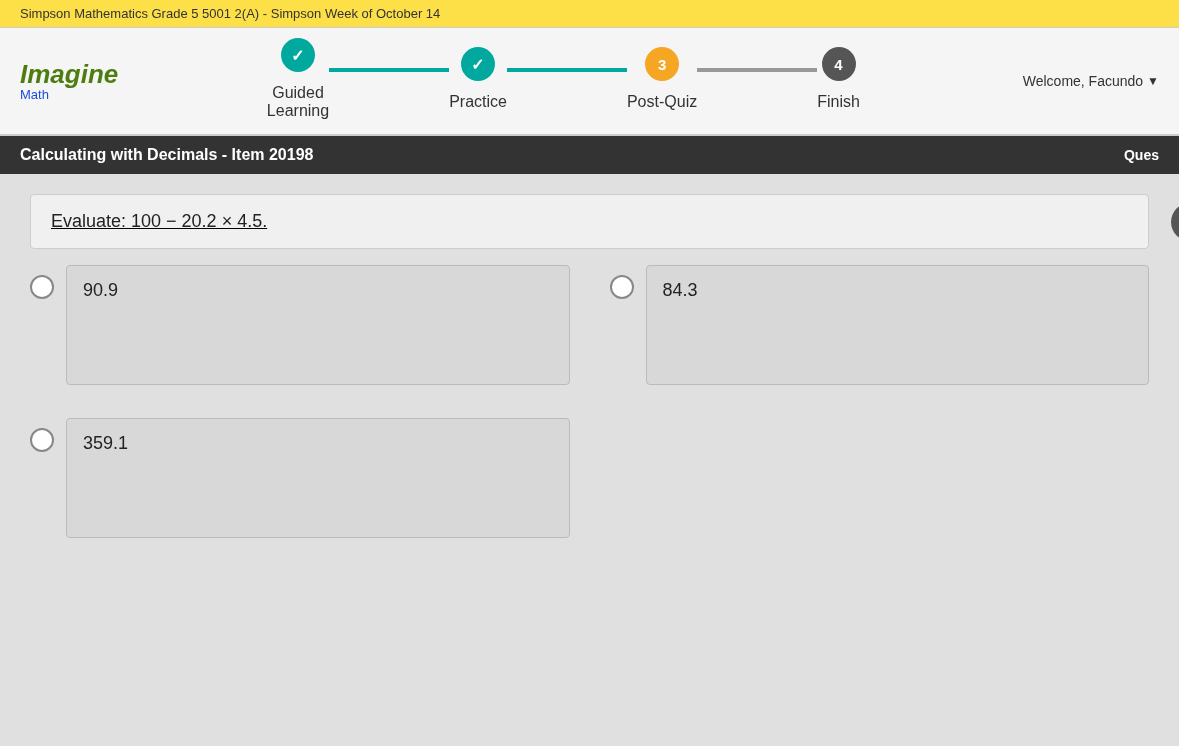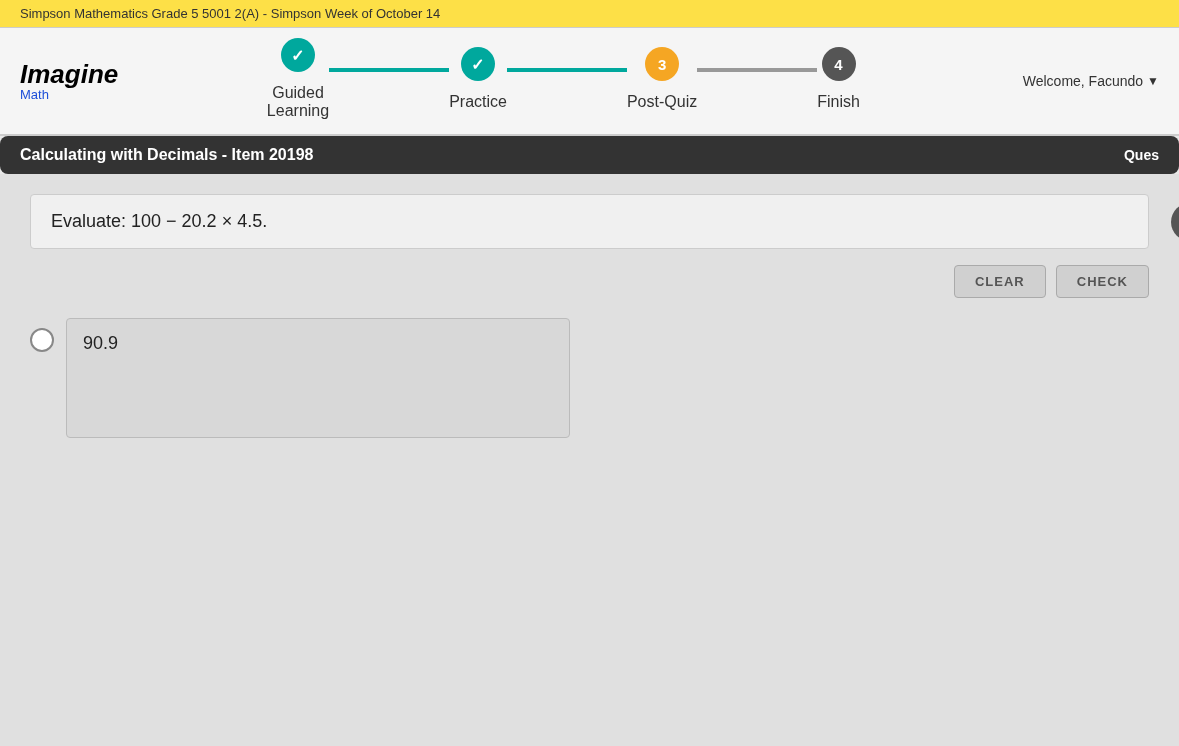--- a/index.html
+++ b/index.html
@@ -32,21 +32,21 @@
 
     .logo-area {
       display: flex;
       flex-direction: column;
       min-width: 100px;
     }
 
     .logo-imagine {
       font-size: 26px;
       font-style: italic;
-      color: #000000;
+      color: #4d7c0f;
       font-weight: bold;
       line-height: 1;
     }
 
     .logo-math {
       font-size: 13px;
       color: #1d4ed8;
     }
 
     
@@ -138,21 +138,20 @@
       font-size: 12px;
     }
 
     
     .section-bar {
       background: #333;
       padding: 10px 20px;
       display: flex;
       align-items: center;
       justify-content: space-between;
-      border-radius: 8px;
     }
 
     .section-title {
       color: #fff;
       font-size: 16px;
       font-weight: bold;
     }
 
     .section-quest {
       color: #fff;
@@ -334,40 +333,48 @@
   </div>
 </div>
 
 <div class="section-bar">
   <span class="section-title">Calculating with Decimals - Item 20198</span>
   <span class="section-quest">Ques</span>
 </div>
 
 <div class="main-content">
 
-  <div style="position: relative; margin-bottom: 16px;">
+  <div style="position: relative; margin-bottom: 16px; text-decoration: underline;">
     <div class="question-area">
       <span class="question-text">Evaluate: 100 − 20.2 × 4.5.</span>
     </div>
     <button class="audio-btn">
       
     </button>
   </div>
 
-  <div class="btn-row">
-    <button class="btn-clear">CLEAR</button>
-    <button class="btn-check">CHECK</button>
-  </div>
 
   <div class="answers-grid">
 
     <div class="answer-option">
       <div class="radio-btn"></div>
       <div class="answer-box">
         <span>90.9</span>
       </div>
     </div>
 
 
-
+    <div class="answer-option">
+      <div class="radio-btn"></div>
+      <div class="answer-box">
+        <span>84.3</span>
+      </div>
+    </div>
+
+    <div class="answer-option">
+      <div class="radio-btn"></div>
+      <div class="answer-box">
+        <span>359.1</span>
+      </div>
+    </div>
 
   </div>
 </div>
 
 </body></html>

